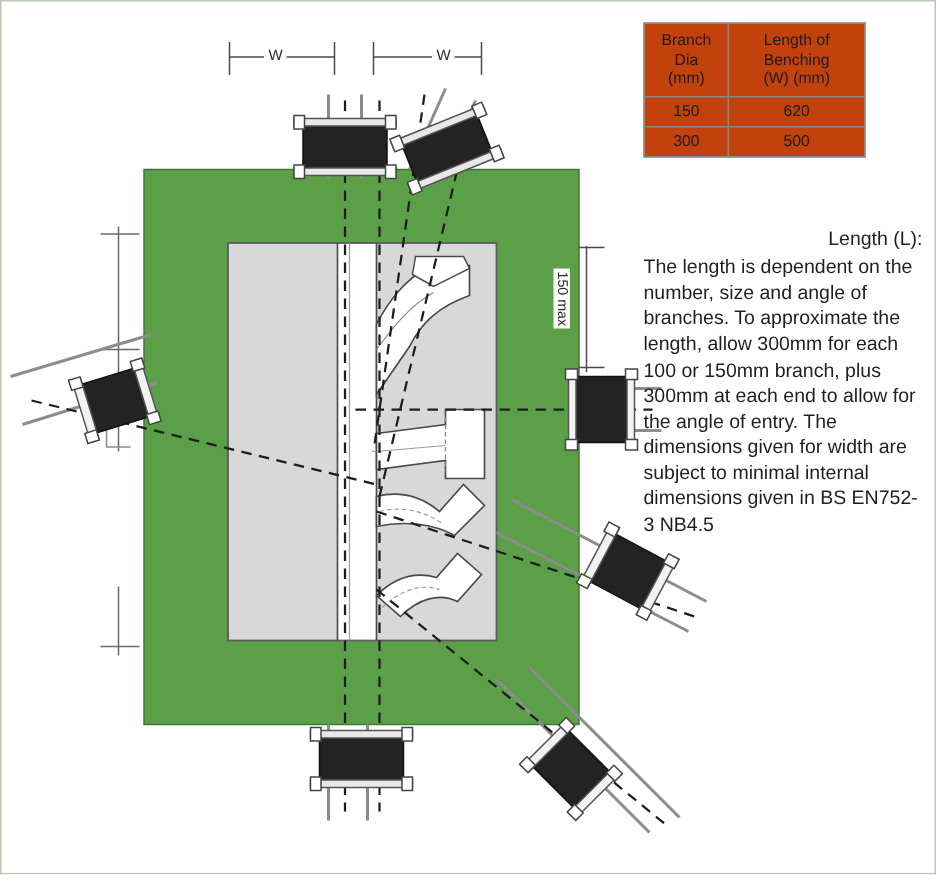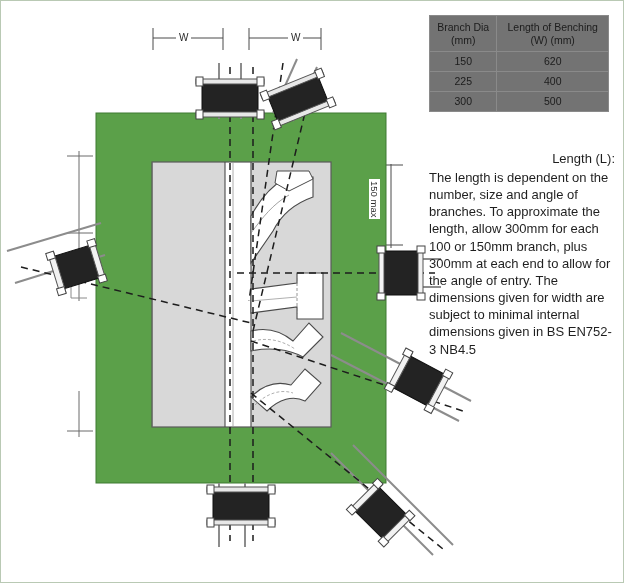--- a/index.html
+++ b/index.html
@@ -26,25 +26,25 @@
     top: 0;
     width: 624px;
     height: 583px;
   }
 
   
   #spec-table {
     position: absolute;
     left: 428px;
     top: 14px;
-    width: 180px;
+    width: 148px;
     border-collapse: collapse;
     font-size: 10.5px;
     color: #1c1c1c;
-    background: #737373;
+    background: #c2410c;
   }
   #spec-table td, #spec-table th {
     border: 1px solid #8a8a8a;
     text-align: center;
     padding: 3px 2px;
     font-weight: normal;
     line-height: 1.2;
   }
   #spec-table thead th {
     padding: 5px 3px;
@@ -285,24 +285,20 @@
           <span>(W) (mm)</span>
         </th>
       </tr>
     </thead>
     <tbody>
       <tr>
         <td>150</td>
         <td>620</td>
       </tr>
       <tr>
-        <td>225</td>
-        <td>400</td>
-      </tr>
-      <tr>
         <td>300</td>
         <td>500</td>
       </tr>
     </tbody>
   </table>
 
   <div id="notes">
     <p id="notes-title">Length (L):</p>
     <p id="notes-body">The length is dependent on the number, size and angle of branches. To approximate the length, allow 300mm for each 100 or 150mm branch, plus 300mm at each end to allow for the angle of entry. The dimensions given for width are subject to minimal internal dimensions given in BS EN752-3 NB4.5</p>
   </div>

